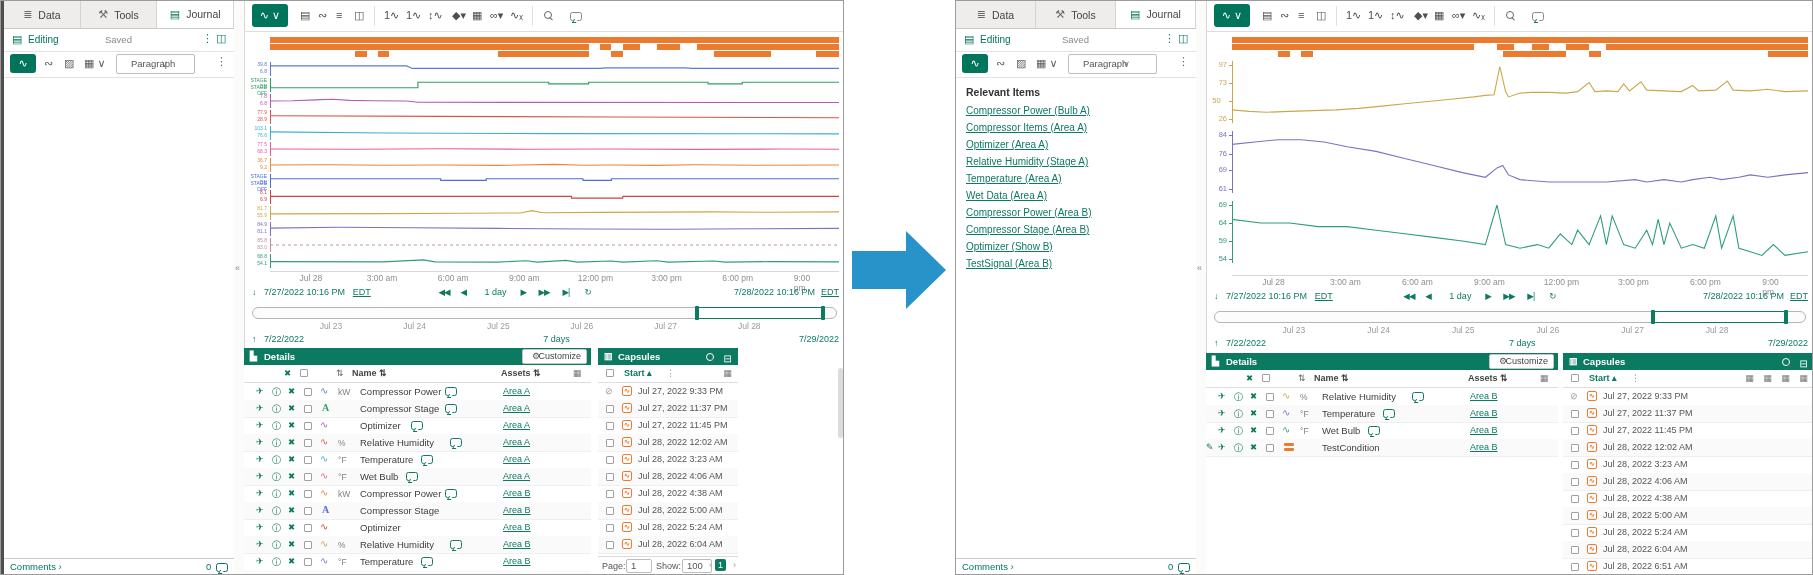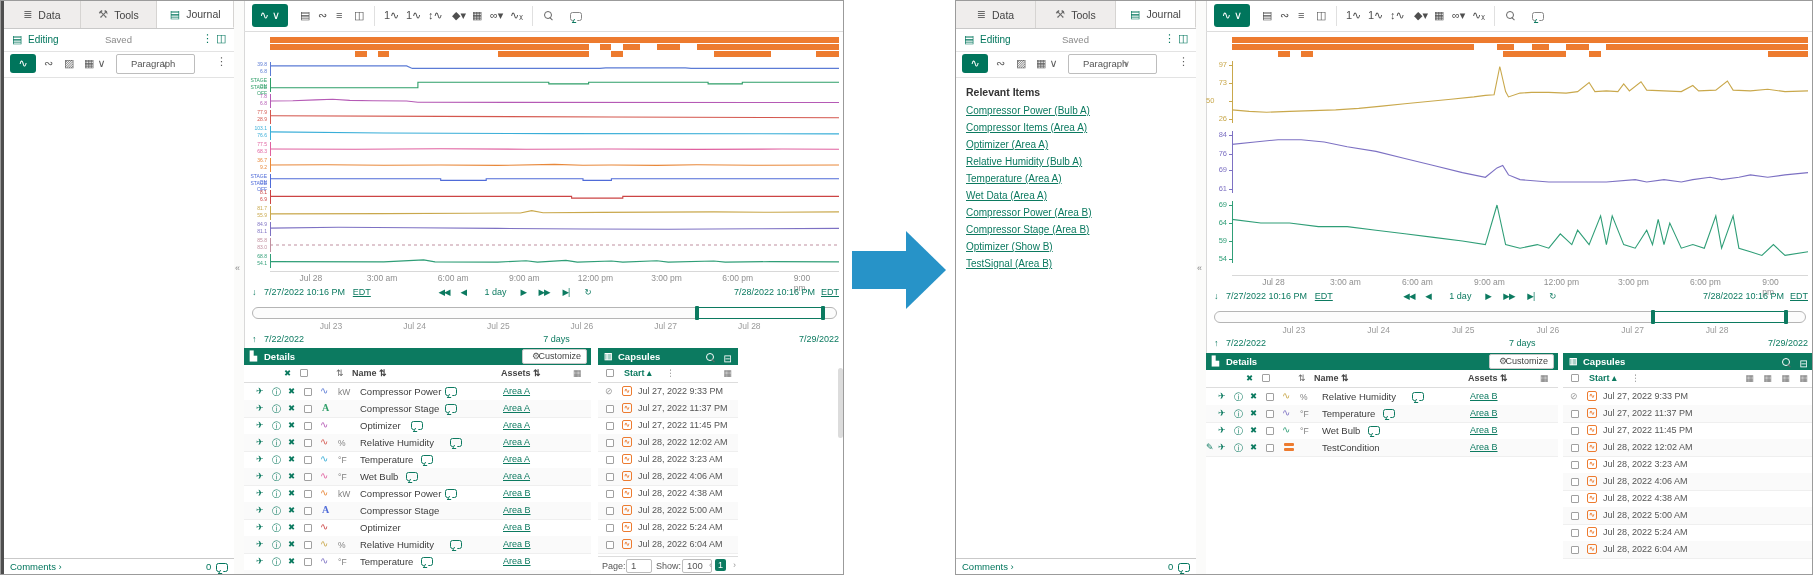--- a/index.html
+++ b/index.html
@@ -512,21 +512,21 @@
         <div class="abs" style="left: 60px; top: 6px; font-size: 11px; color: rgb(93, 93, 93);">▨</div>
         <div class="abs" style="left: 80px; top: 6px; font-size: 11px; color: rgb(93, 93, 93);">▦ ∨</div>
         <div class="abs sel" style="left: 112px; top: 3px; width: 80px; height: 18px; line-height: 18px; padding-left: 7px;"><div class="abs" style="left: 7px; top: 0px; position: relative; display: inline;">Paragraph</div><div class="abs" style="left: 54px; top: 0px; color: rgb(119, 119, 119);">∨</div></div>
         <div class="abs" style="left: 222px; top: 4px; font-size: 11px; color: rgb(93, 93, 93);">⋮</div>
       </div>
       <div class="abs" style="inset: 76px 0px 16px; overflow: hidden;">
         <div class="abs" style="left: 10px; top: 9px; font-size: 10.5px; font-weight: bold; color: rgb(51, 51, 51);">Relevant Items</div>
         <div class="abs lnk" style="left: 10px; top: 28px; font-size: 10px;">Compressor Power (Bulb A)</div>
         <div class="abs lnk" style="left: 10px; top: 45px; font-size: 10px;">Compressor Items (Area A)</div>
         <div class="abs lnk" style="left: 10px; top: 62px; font-size: 10px;">Optimizer (Area A)</div>
-        <div class="abs lnk" style="left: 10px; top: 79px; font-size: 10px;">Relative Humidity (Bulb A)</div>
+        <div class="abs lnk" style="left: 10px; top: 79px; font-size: 10px;">Relative Humidity (Stage A)</div>
         <div class="abs lnk" style="left: 10px; top: 96px; font-size: 10px;">Temperature (Area A)</div>
         <div class="abs lnk" style="left: 10px; top: 113px; font-size: 10px;">Wet Data (Area A)</div>
         <div class="abs lnk" style="left: 10px; top: 130px; font-size: 10px;">Compressor Power (Area B)</div>
         <div class="abs lnk" style="left: 10px; top: 147px; font-size: 10px;">Compressor Stage (Area B)</div>
         <div class="abs lnk" style="left: 10px; top: 164px; font-size: 10px;">Optimizer (Show B)</div>
         <div class="abs lnk" style="left: 10px; top: 181px; font-size: 10px;">TestSignal (Area B)</div>
       </div>
       <div class="abs" style="left: 0px; right: 0px; bottom: 0px; height: 15px; border-top: 1px solid rgb(201, 201, 201); background: rgb(255, 255, 255);">
         <div class="abs" style="left: 6px; top: 2px; font-size: 9.5px; color: rgb(0, 117, 92);">Comments ›</div>
         <div class="abs" style="left: 212px; top: 2px; font-size: 9.5px; color: rgb(0, 117, 92);">0</div>
@@ -567,21 +567,21 @@
         <div class="abs" style="left: 47%; top: 14px; width: 11%; height: 6px; background: rgb(237, 123, 47);"></div>
         <div class="abs" style="left: 62%; top: 14px; width: 2%; height: 6px; background: rgb(237, 123, 47);"></div>
         <div class="abs" style="left: 93%; top: 14px; width: 7%; height: 6px; background: rgb(237, 123, 47);"></div>
       </div>
       <div class="abs" style="left: 0px; top: 58px; width: 608px; height: 66px;">
         <div class="abs" style="left: 26px; top: 2px; width: 1px; height: 62px; background: rgb(201, 168, 76);"></div>
         <div class="abs" style="left: 0px; top: 1px; width: 21px; text-align: right; font-size: 7.5px; color: rgb(201, 168, 76);">97</div>
         <div class="abs" style="left: 23px; top: 6px; width: 4px; height: 1px; background: rgb(201, 168, 76);"></div>
         <div class="abs" style="left: 0px; top: 19.2535px; width: 21px; text-align: right; font-size: 7.5px; color: rgb(201, 168, 76);">73</div>
         <div class="abs" style="left: 23px; top: 24.2535px; width: 4px; height: 1px; background: rgb(201, 168, 76);"></div>
-        <div class="abs" style="left: 0px; top: 36.7465px; width: 21px; text-align: left; font-size: 7.5px; color: rgb(201, 168, 76);">50</div>
+        <div class="abs" style="left: 0px; top: 36.7465px; width: 21px; text-align: center; font-size: 7.5px; color: rgb(201, 168, 76);">50</div>
         <div class="abs" style="left: 23px; top: 41.7465px; width: 4px; height: 1px; background: rgb(201, 168, 76);"></div>
         <div class="abs" style="left: 0px; top: 55px; width: 21px; text-align: right; font-size: 7.5px; color: rgb(201, 168, 76);">26</div>
         <div class="abs" style="left: 23px; top: 60px; width: 4px; height: 1px; background: rgb(201, 168, 76);"></div>
         <svg width="576" height="66" style="position: absolute; left: 26px; top: 0px; overflow: visible;">
           <polyline points="0.0,50.9 17.3,52.4 34.6,53.2 57.6,52.4 80.6,51.6 103.7,50.9 126.7,49.4 149.8,47.1 172.8,44.8 195.8,42.5 218.9,40.2 241.9,37.9 253.4,36.4 262.1,35.7 267.8,7.5 273.6,32.6 276.5,37.9 288.0,34.1 299.5,33.4 316.8,33.4 334.1,34.1 345.6,32.6 357.1,23.5 362.9,32.6 374.4,31.9 385.9,32.6 391.7,25.0 397.4,31.9 409.0,22.7 414.7,31.1 432.0,31.9 449.3,32.6 460.8,26.5 466.6,31.9 483.8,31.1 495.4,22.0 501.1,31.1 518.4,31.9 535.7,30.3 553.0,32.6 576.0,31.9" fill="none" stroke="#c9a84c" stroke-width="1.1"></polyline>
         </svg>
       </div>
       <div class="abs" style="left: 0px; top: 128px; width: 608px; height: 66px;">
         <div class="abs" style="left: 26px; top: 2px; width: 1px; height: 62px; background: rgb(125, 113, 195);"></div>
         <div class="abs" style="left: 0px; top: 1px; width: 21px; text-align: right; font-size: 7.5px; color: rgb(125, 113, 195);">84</div>
@@ -771,15 +771,20 @@
         <div class="abs" style="left: 0px; top: 136px; width: 251px; height: 17px; border-bottom: 1px solid rgb(239, 239, 239);">
           <div class="cb" style="left: 8px; top: 4.5px;"></div>
           <div class="capic" style="left: 24px; top: 3px;">∿</div>
           <div class="abs" style="left: 40px; top: 3px; font-size: 9px; color: rgb(85, 85, 85);">Jul 28, 2022 5:24 AM</div>
         </div>
         <div class="abs" style="left: 0px; top: 153px; width: 251px; height: 17px; border-bottom: 1px solid rgb(239, 239, 239); background: rgb(250, 250, 250);">
           <div class="cb" style="left: 8px; top: 4.5px;"></div>
           <div class="capic" style="left: 24px; top: 3px;">∿</div>
           <div class="abs" style="left: 40px; top: 3px; font-size: 9px; color: rgb(85, 85, 85);">Jul 28, 2022 6:04 AM</div>
         </div>
+        <div class="abs" style="left: 0px; top: 170px; width: 251px; height: 17px; border-bottom: 1px solid rgb(239, 239, 239);">
+          <div class="cb" style="left: 8px; top: 4.5px;"></div>
+          <div class="capic" style="left: 24px; top: 3px;">∿</div>
+          <div class="abs" style="left: 40px; top: 3px; font-size: 9px; color: rgb(85, 85, 85);">Jul 28, 2022 6:51 AM</div>
+        </div>
       </div>
     </div>
   </div>
 
 </body></html>

